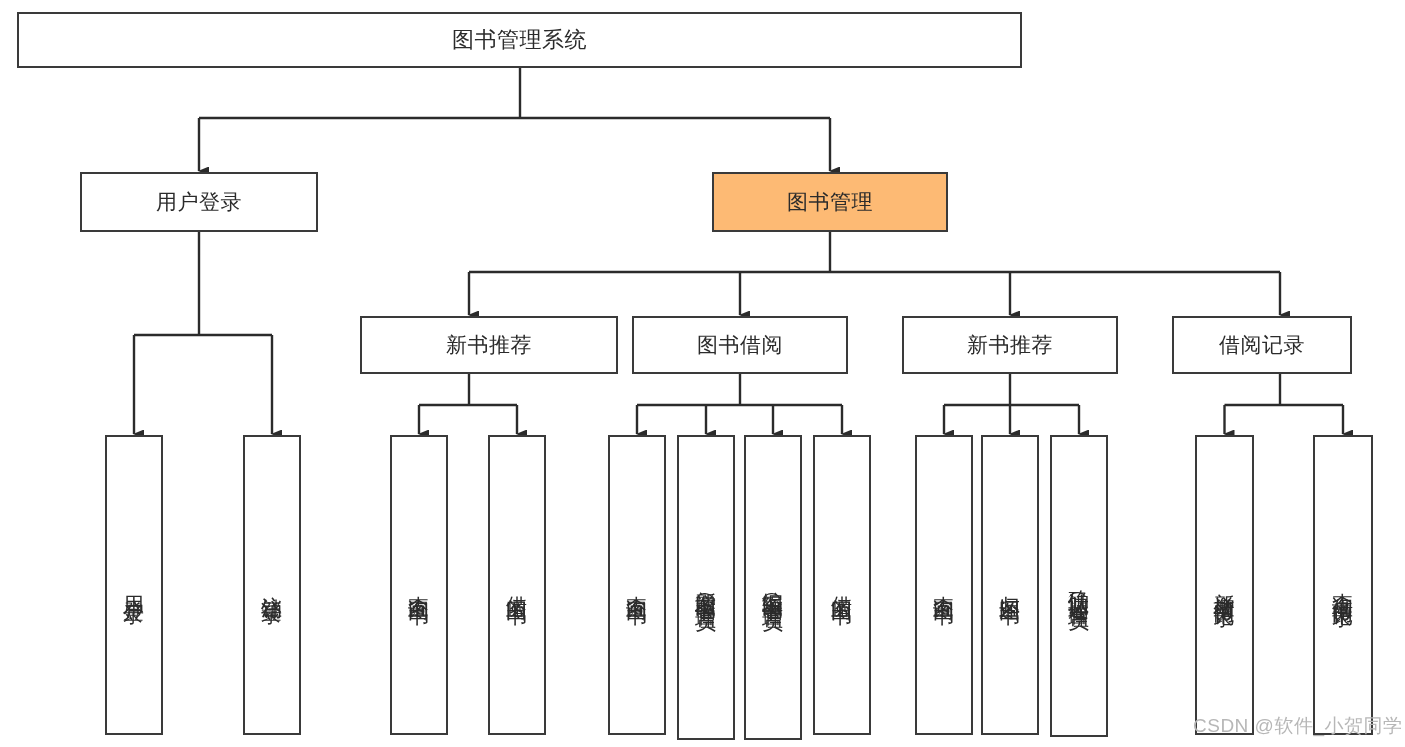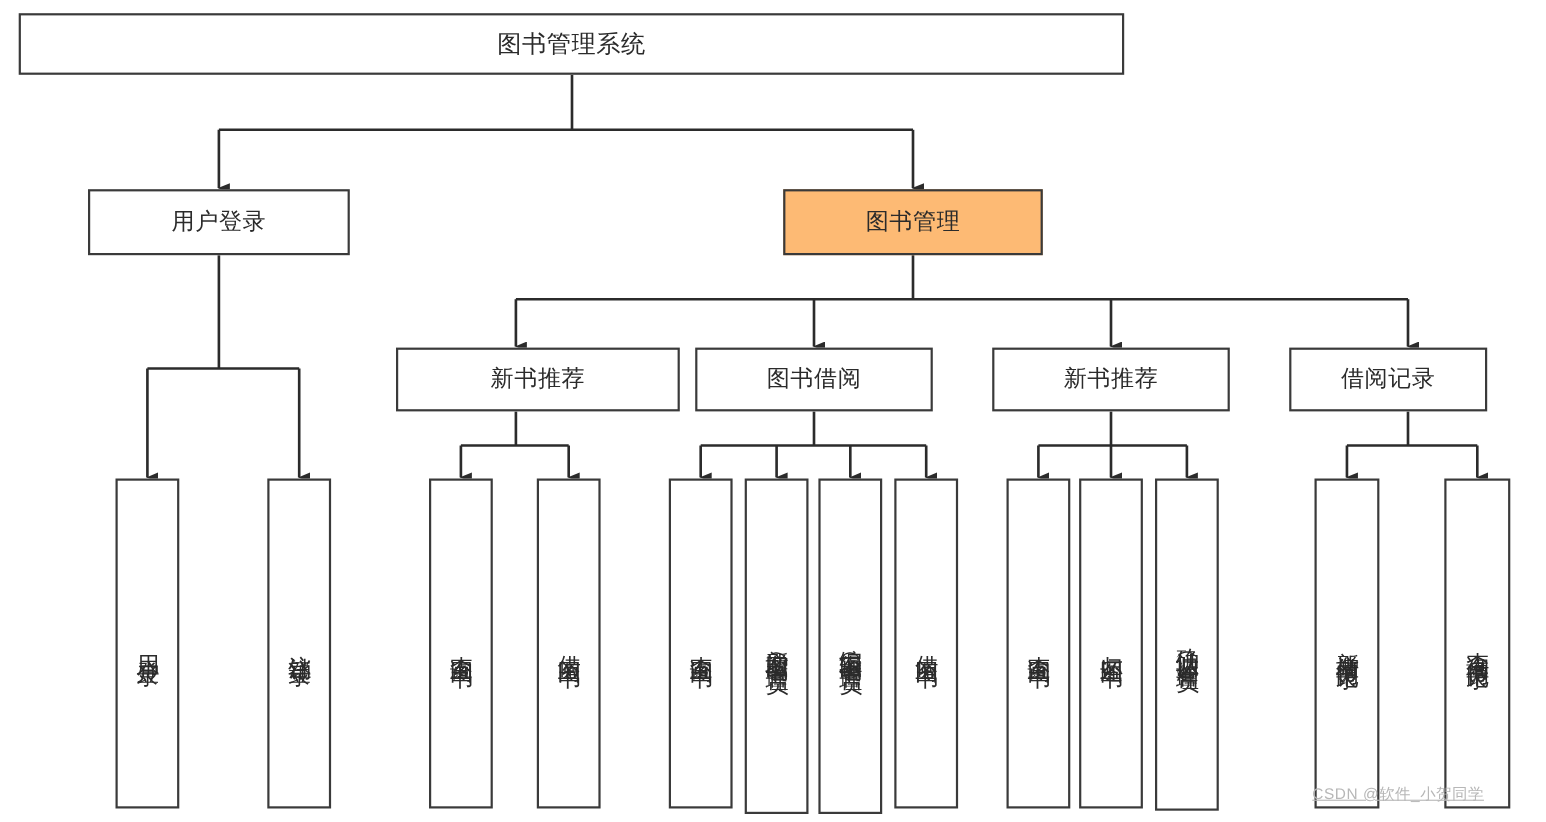--- a/index.html
+++ b/index.html
@@ -55,24 +55,23 @@
     font-size: 21px;
     letter-spacing: 3px;
     line-height: 1;
   }
   .node.root .label {
     font-size: 22px;
   }
   .watermark {
     position: absolute;
     color: #b7b7b7;
-    font-size: 14px;
+    font-size: 19px;
     white-space: nowrap;
     letter-spacing: 0.5px;
-    text-decoration: underline;
   }
 </style>
 </head>
 <body>
 
 <div id="canvas" style="background: rgb(255, 255, 255); border-radius: 16px;">
 
   <svg id="wires" viewBox="0 0 1405 747">
     <defs>
       <marker id="arrowhead" markerWidth="9" markerHeight="11" refX="4.5" refY="10" orient="auto" markerUnits="userSpaceOnUse">

